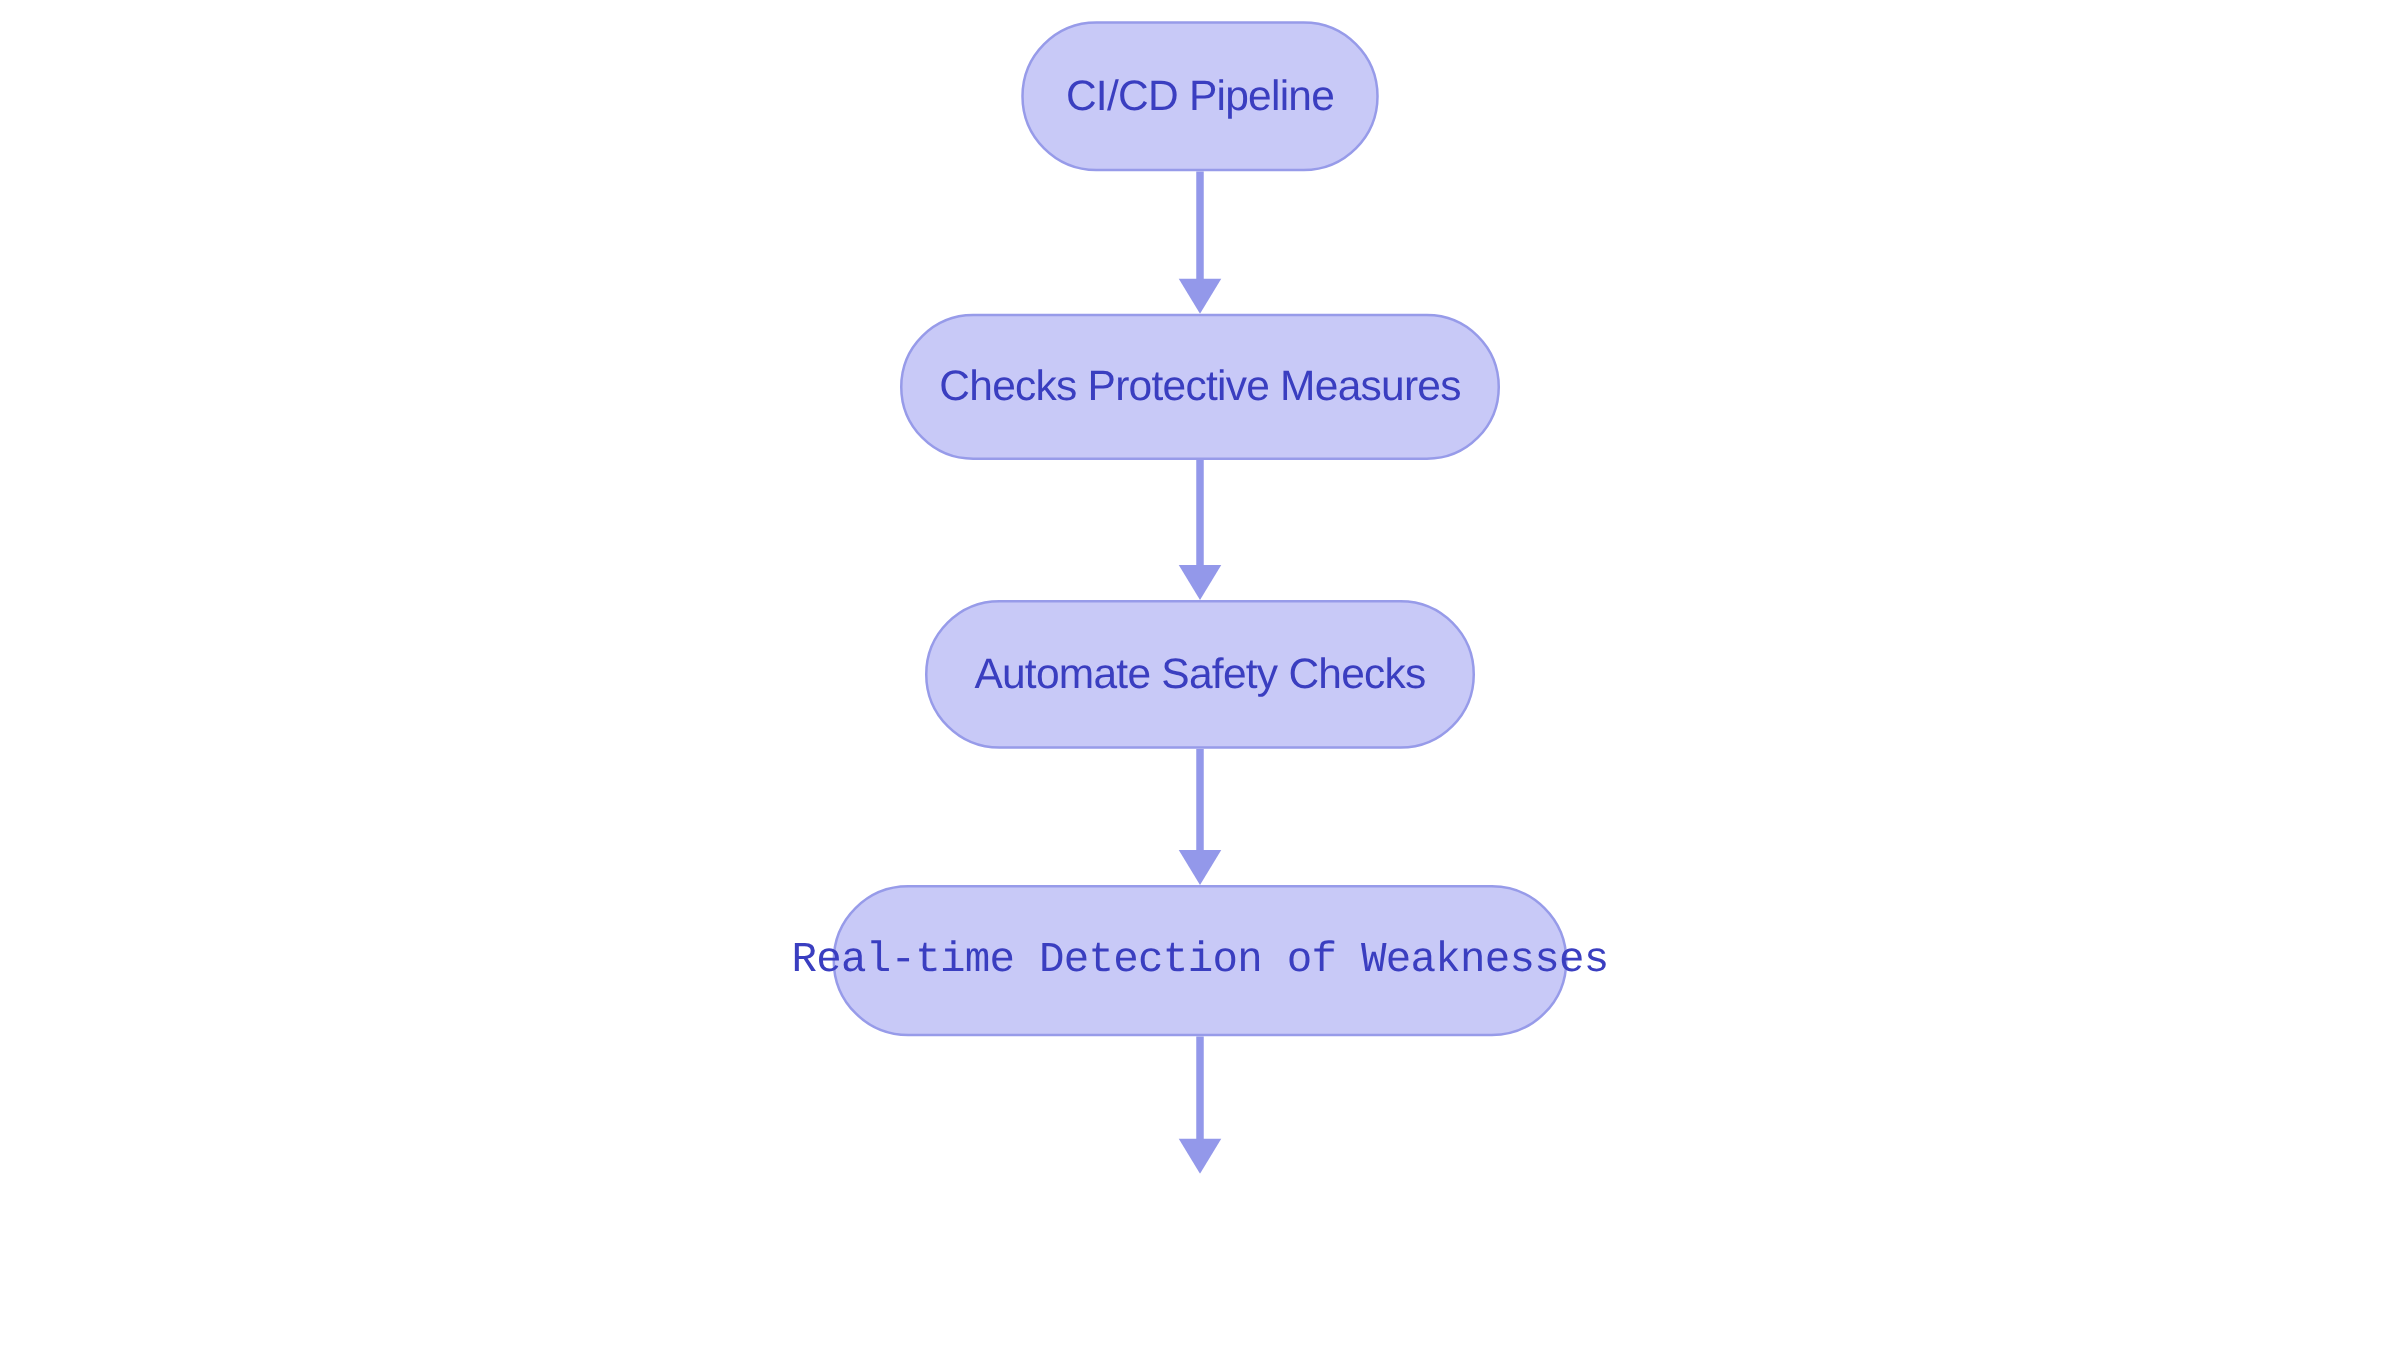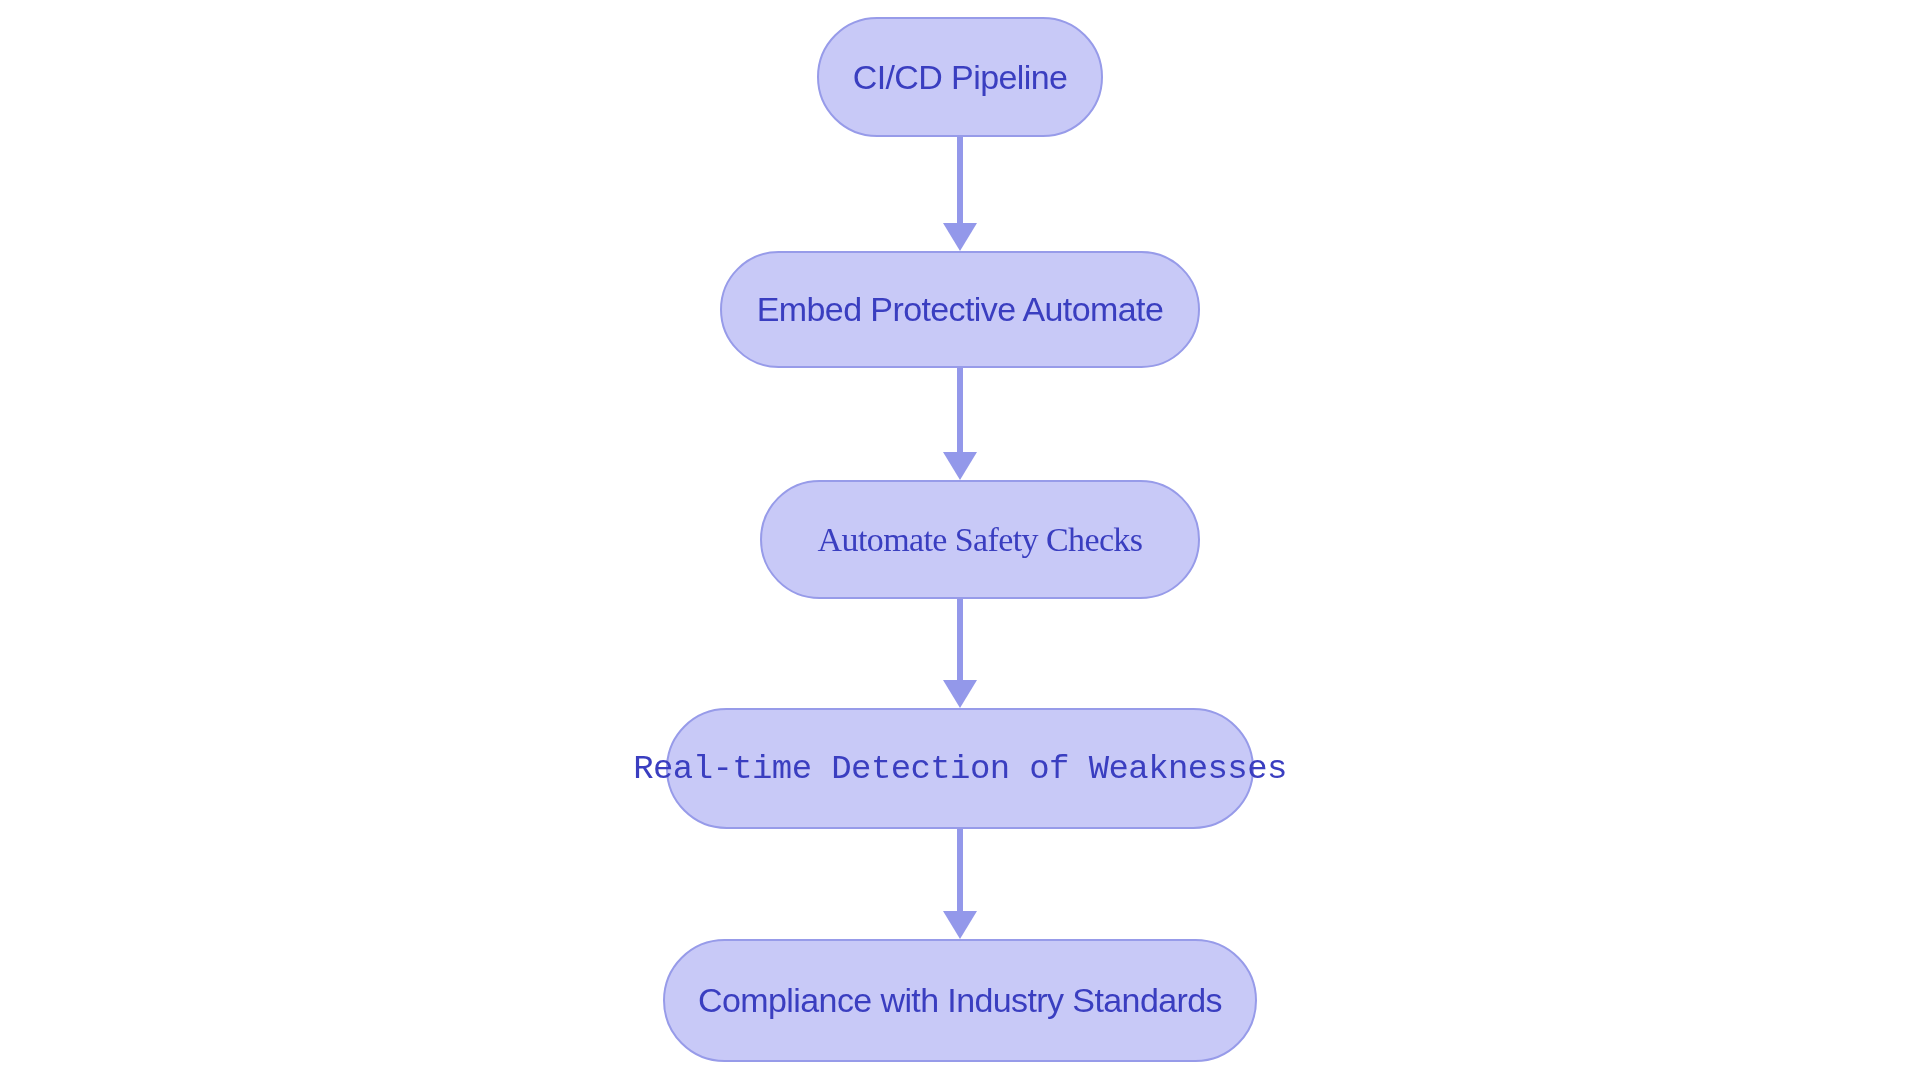--- a/index.html
+++ b/index.html
@@ -27,21 +27,21 @@
   }
   .node-label {
     color: var(--node-text, #3a3ec0);
     font-size: 34px;
     letter-spacing: -0.6px;
     white-space: nowrap;
     text-align: center;
   }
   .node-1 { left: 817px; top: 17px;  width: 286px; height: 120px; }
   .node-2 { left: 720px; top: 251px; width: 480px; height: 117px; }
-  .node-3 { left: 760px; top: 480px; width: 440px; height: 119px; font-family: Liberation Serif, serif; }
+  .node-3 { left: 740px; top: 480px; width: 440px; height: 119px; }
   .node-4 { left: 666px; top: 708px; width: 588px; height: 121px; font-family: Liberation Mono, monospace; }
   .node-5 { left: 663px; top: 939px; width: 594px; height: 123px; }
   .arrow {
     position: absolute;
     left: 940px;
     width: 40px;
     display: block;
   }
   .arrow line    { stroke: var(--arrow, #9398ea); stroke-width: 6; }
   .arrow polygon { fill:   var(--arrow, #9398ea); }
@@ -58,21 +58,21 @@
   <div class="node node-1">
     <span class="node-label">CI/CD Pipeline</span>
   </div>
 
   <svg class="arrow arrow-1" viewBox="0 0 40 114" preserveAspectRatio="none">
     <line x1="20" y1="0" x2="20" y2="88"></line>
     <polygon points="3,86 37,86 20,114"></polygon>
   </svg>
 
   <div class="node node-2">
-    <span class="node-label">Embed Protective Automate</span>
+    <span class="node-label">Checks Protective Measures</span>
   </div>
 
   <svg class="arrow arrow-2" viewBox="0 0 40 112" preserveAspectRatio="none">
     <line x1="20" y1="0" x2="20" y2="86"></line>
     <polygon points="3,84 37,84 20,112"></polygon>
   </svg>
 
   <div class="node node-3">
     <span class="node-label">Automate Safety Checks</span>
   </div>
@@ -84,17 +84,14 @@
 
   <div class="node node-4">
     <span class="node-label">Real-time Detection of Weaknesses</span>
   </div>
 
   <svg class="arrow arrow-4" viewBox="0 0 40 110" preserveAspectRatio="none">
     <line x1="20" y1="0" x2="20" y2="84"></line>
     <polygon points="3,82 37,82 20,110"></polygon>
   </svg>
 
-  <div class="node node-5">
-    <span class="node-label">Compliance with Industry Standards</span>
-  </div>
 
 </div>
 
 </body></html>

